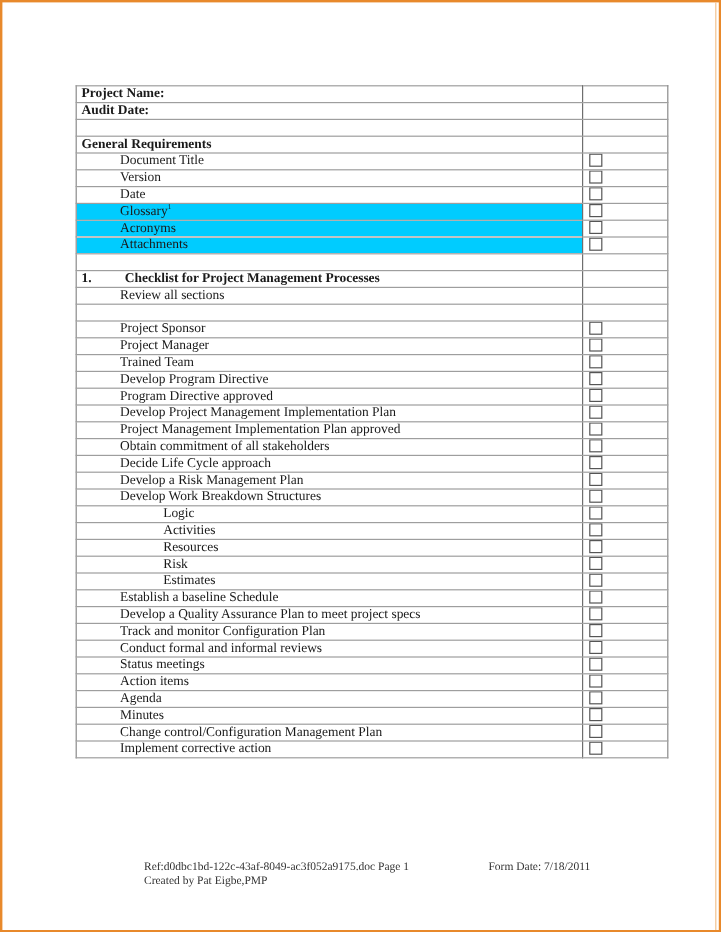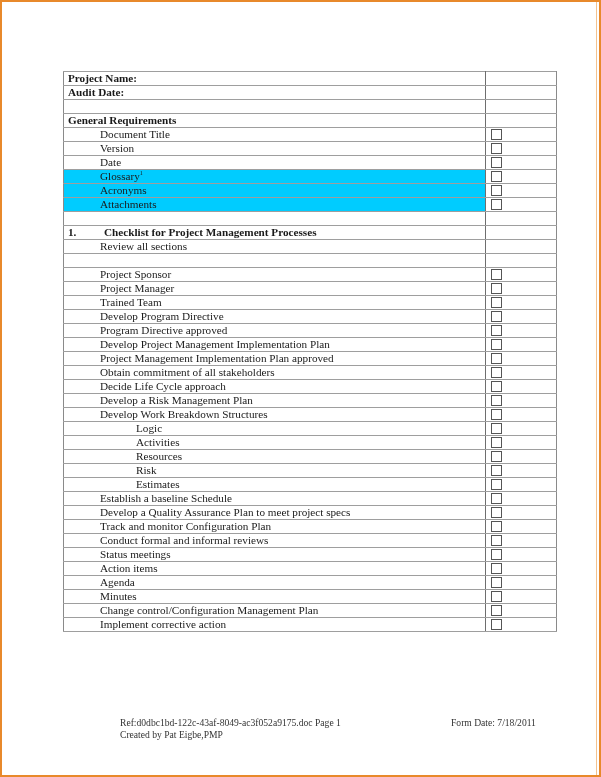--- a/index.html
+++ b/index.html
@@ -58,21 +58,21 @@
       background: #fff;
     }
     sup { font-size: 6px; line-height: 0; vertical-align: super; }
     .footer {
       position: absolute;
       font-size: 9.6px;
       line-height: 12px;
       color: #333;
     }
     .footer.left { left: 72px; top: 717px; margin-left: 48px; }
-    .footer.right { left: 407px; top: 717px; margin-left: 44px; }
+    .footer.right { left: 407px; top: 717px; }
   </style>
 </head>
 <body>
 
 <div class="page-border"></div>
 
 <table class="checklist">
   <colgroup>
     <col style="width:422px">
     <col style="width:71px">

